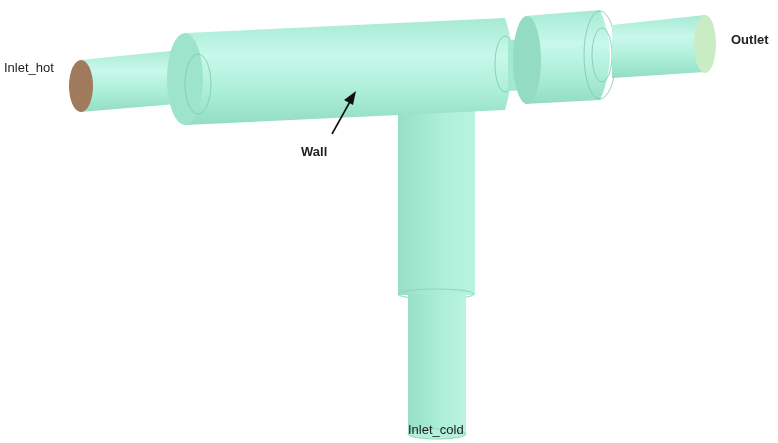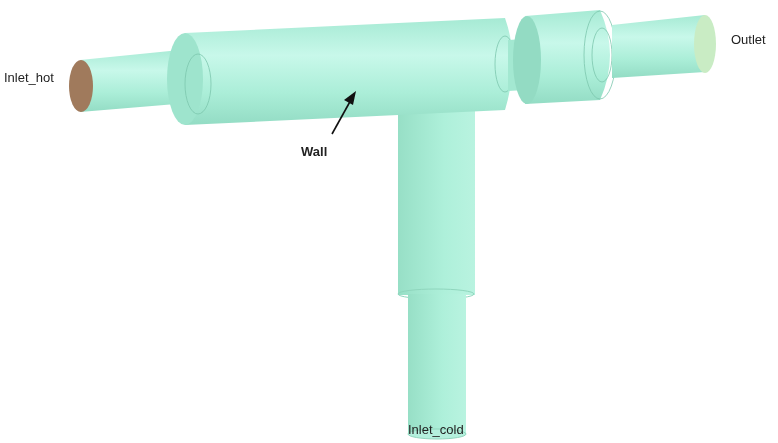--- a/index.html
+++ b/index.html
@@ -59,16 +59,16 @@
     <path d="M612,25 L705,15 L705,72 L612,78 Z" fill="url(#gH)"></path>
     <ellipse cx="705" cy="44" rx="11" ry="29" fill="#c9ecc4"></ellipse>
   </g>
 
   <g>
     <line x1="332" y1="134" x2="352" y2="98" stroke="#111" stroke-width="1.6"></line>
     <polygon points="356,91 344,100 353,105" fill="#111"></polygon>
   </g>
 </svg>
 
-<span class="label" style="left:4px;top:60px;margin-top:10px;">Inlet_hot</span>
-<span class="label" style="left:731px;top:32px;">Outlet</span>
+<span class="label" style="left:4px;top:60px;">Inlet_hot</span>
+<span class="label" style="left:731px;top:32px;font-weight:bold;">Outlet</span>
 <span class="label" style="left:301px;top:144px;font-weight:bold;">Wall</span>
 <span class="label" style="left:408px;top:422px;">Inlet_cold</span>
 
 </body></html>

